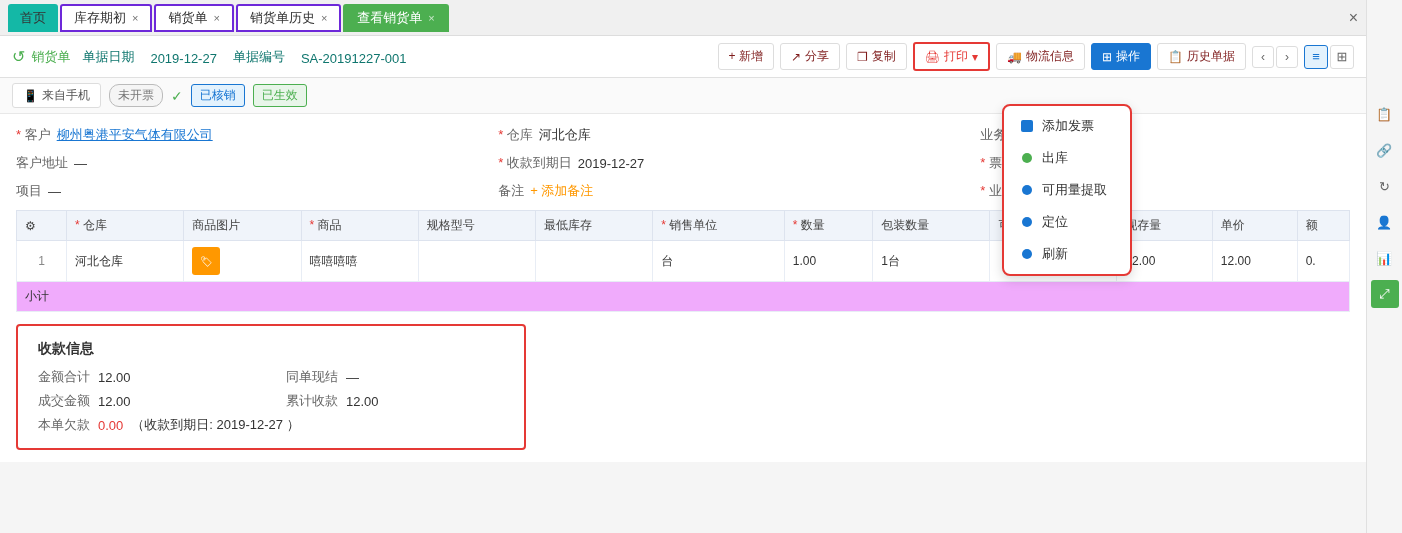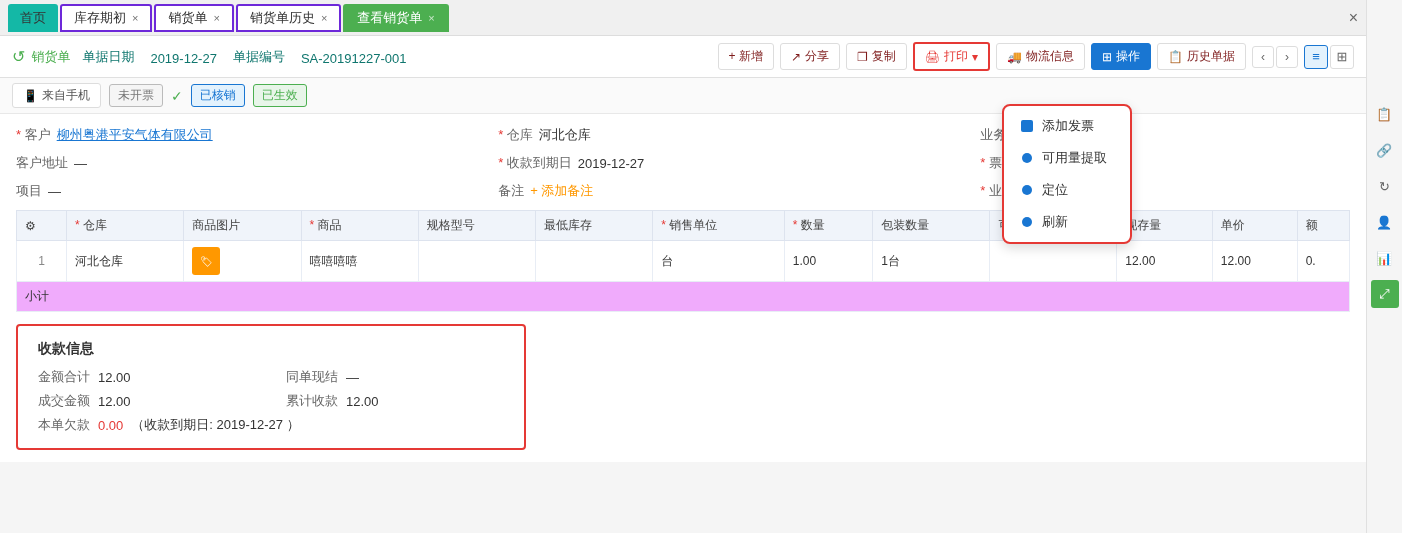--- a/index.html
+++ b/index.html
@@ -38,21 +38,21 @@
     
     .sub-toolbar {
       display: flex; align-items: center; background: #fafafa; border-bottom: 1px solid #e8e8e8;
       padding: 5px 12px; gap: 8px;
     }
     .sub-btn {
       display: flex; align-items: center; gap: 4px; padding: 3px 10px; border: 1px solid #ddd;
       border-radius: 3px; background: #fff; cursor: pointer; font-size: 12px; color: #555;
     }
     .badge-green { background: #e8f5e9; border: 1px solid #4CAF50; color: #4CAF50; padding: 2px 8px; border-radius: 3px; font-size: 12px; }
-    .badge-gray { background: #f5f5f5; border: 1px solid #bbb; color: #777; padding: 2px 8px; border-radius: 3px; font-size: 12px; }
+    .badge-gray { background: #f5f5f5; border: 1px solid #bbb; color: #777; padding: 2px 8px; border-radius: 10px; font-size: 12px; }
     .badge-blue { background: #e3f2fd; border: 1px solid #1976d2; color: #1976d2; padding: 2px 8px; border-radius: 3px; font-size: 12px; }
 
     
     .main-content { background: #fff; padding: 12px 16px; }
 
     
     .form-row { display: flex; align-items: center; margin-bottom: 10px; gap: 20px; }
     .form-field { display: flex; align-items: center; gap: 6px; flex: 1; }
     .form-label { color: #666; font-size: 13px; white-space: nowrap; }
     .form-label.required::before { content: '* '; color: #e53935; }
@@ -323,20 +323,26 @@
 
 <div class="dropdown-menu">
   <div class="dropdown-item">
     <span class="dropdown-icon">
       <span class="icon-square" style="background:#1976d2;"></span>
     </span>
     <span>添加发票</span>
   </div>
   <div class="dropdown-item">
     <span class="dropdown-icon">
+      <span class="icon-circle" style="background:#4CAF50;"></span>
+    </span>
+    <span>出库</span>
+  </div>
+  <div class="dropdown-item">
+    <span class="dropdown-icon">
       <span class="icon-circle" style="background:#1976d2;"></span>
     </span>
     <span>可用量提取</span>
   </div>
   <div class="dropdown-item">
     <span class="dropdown-icon">
       <span class="icon-circle" style="background:#1976d2;"></span>
     </span>
     <span>定位</span>
   </div>

